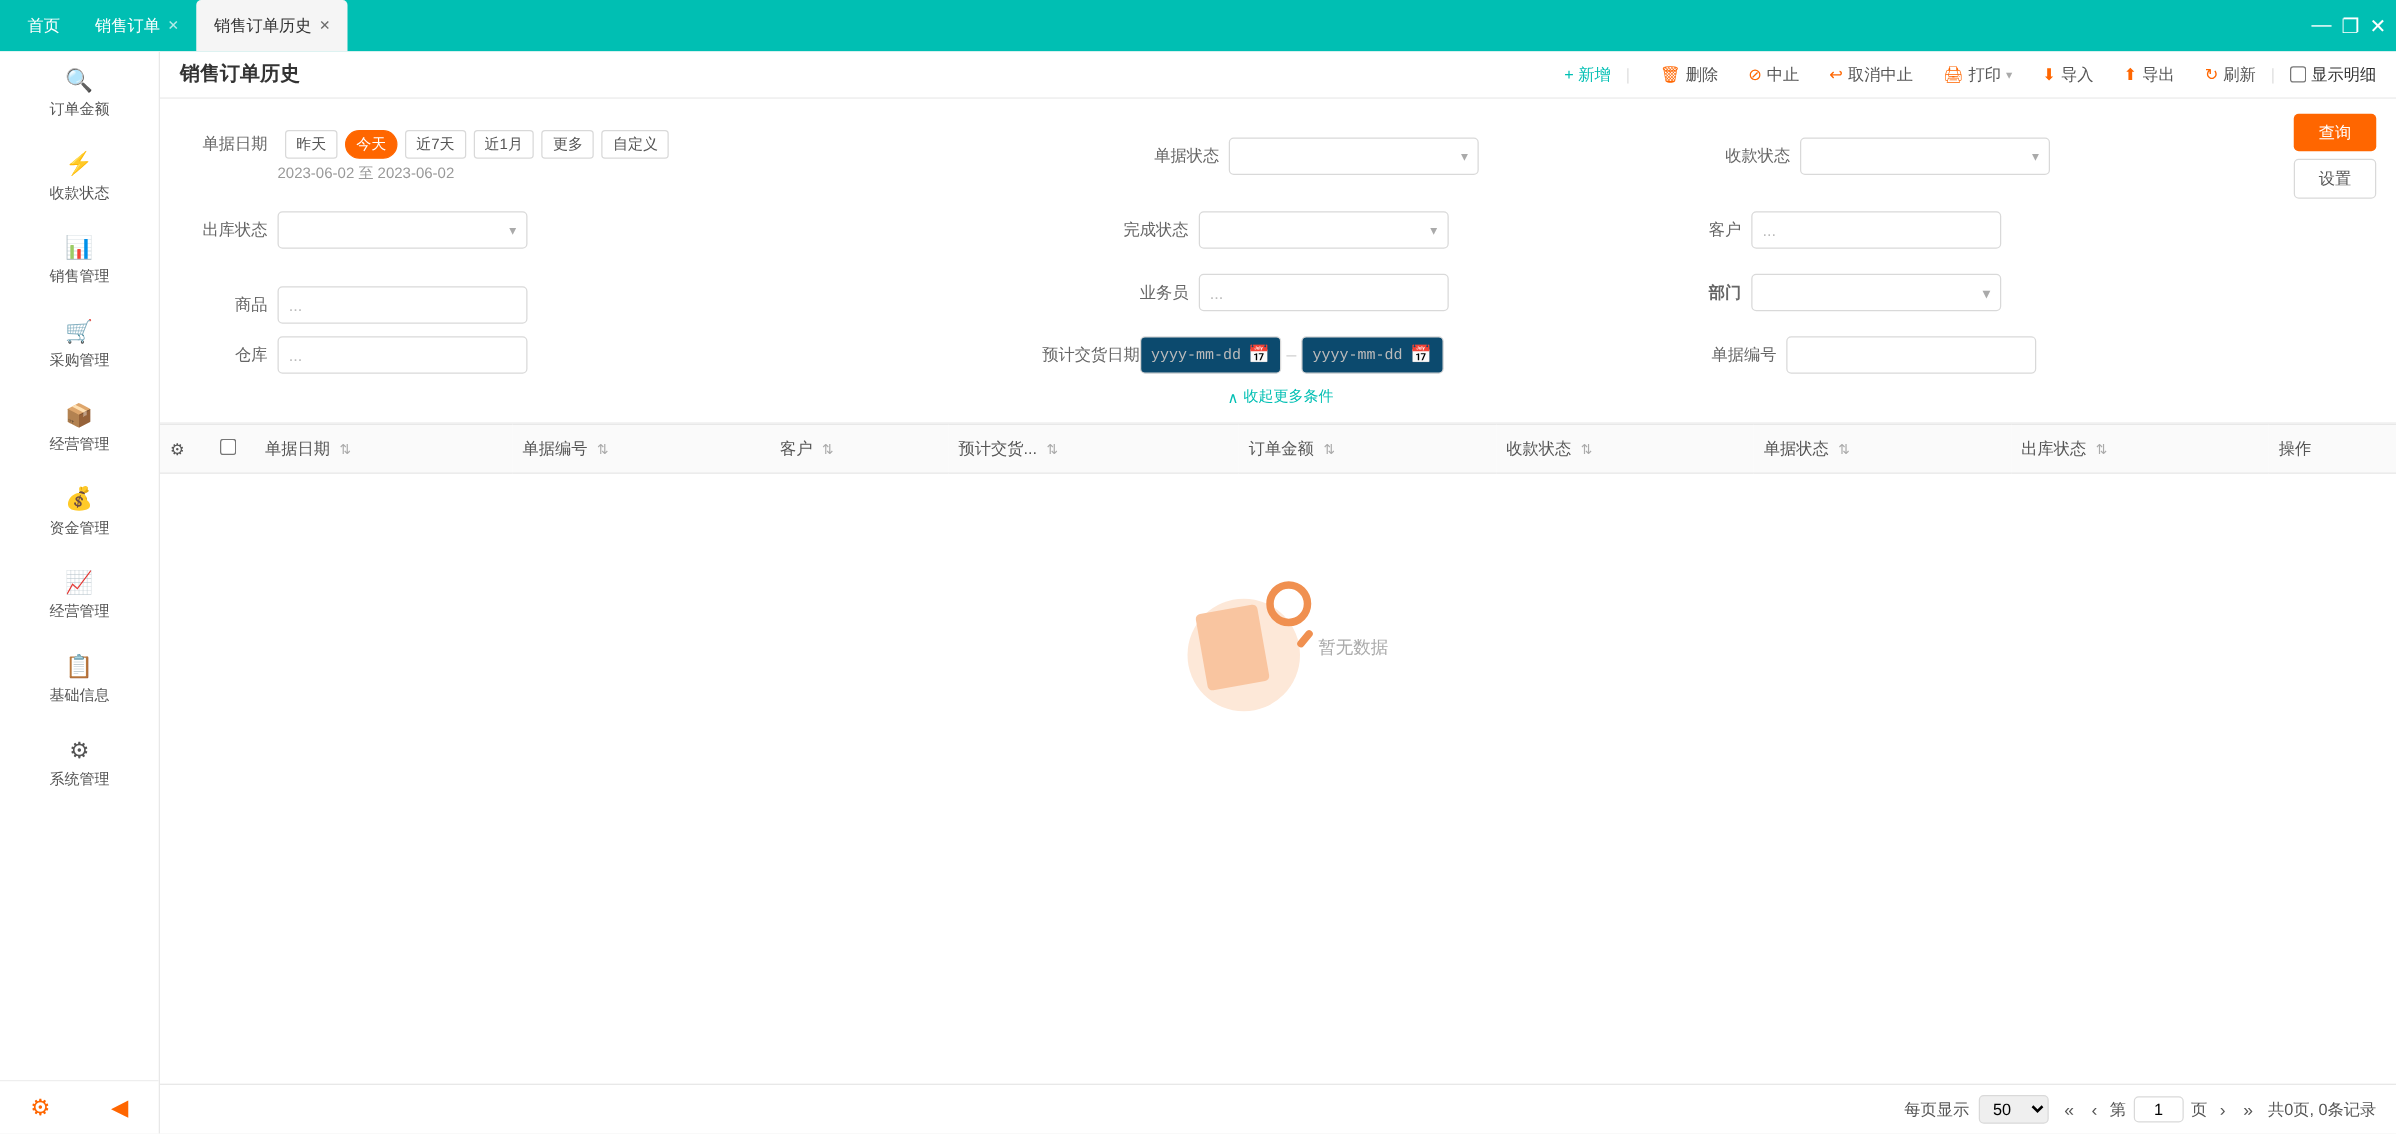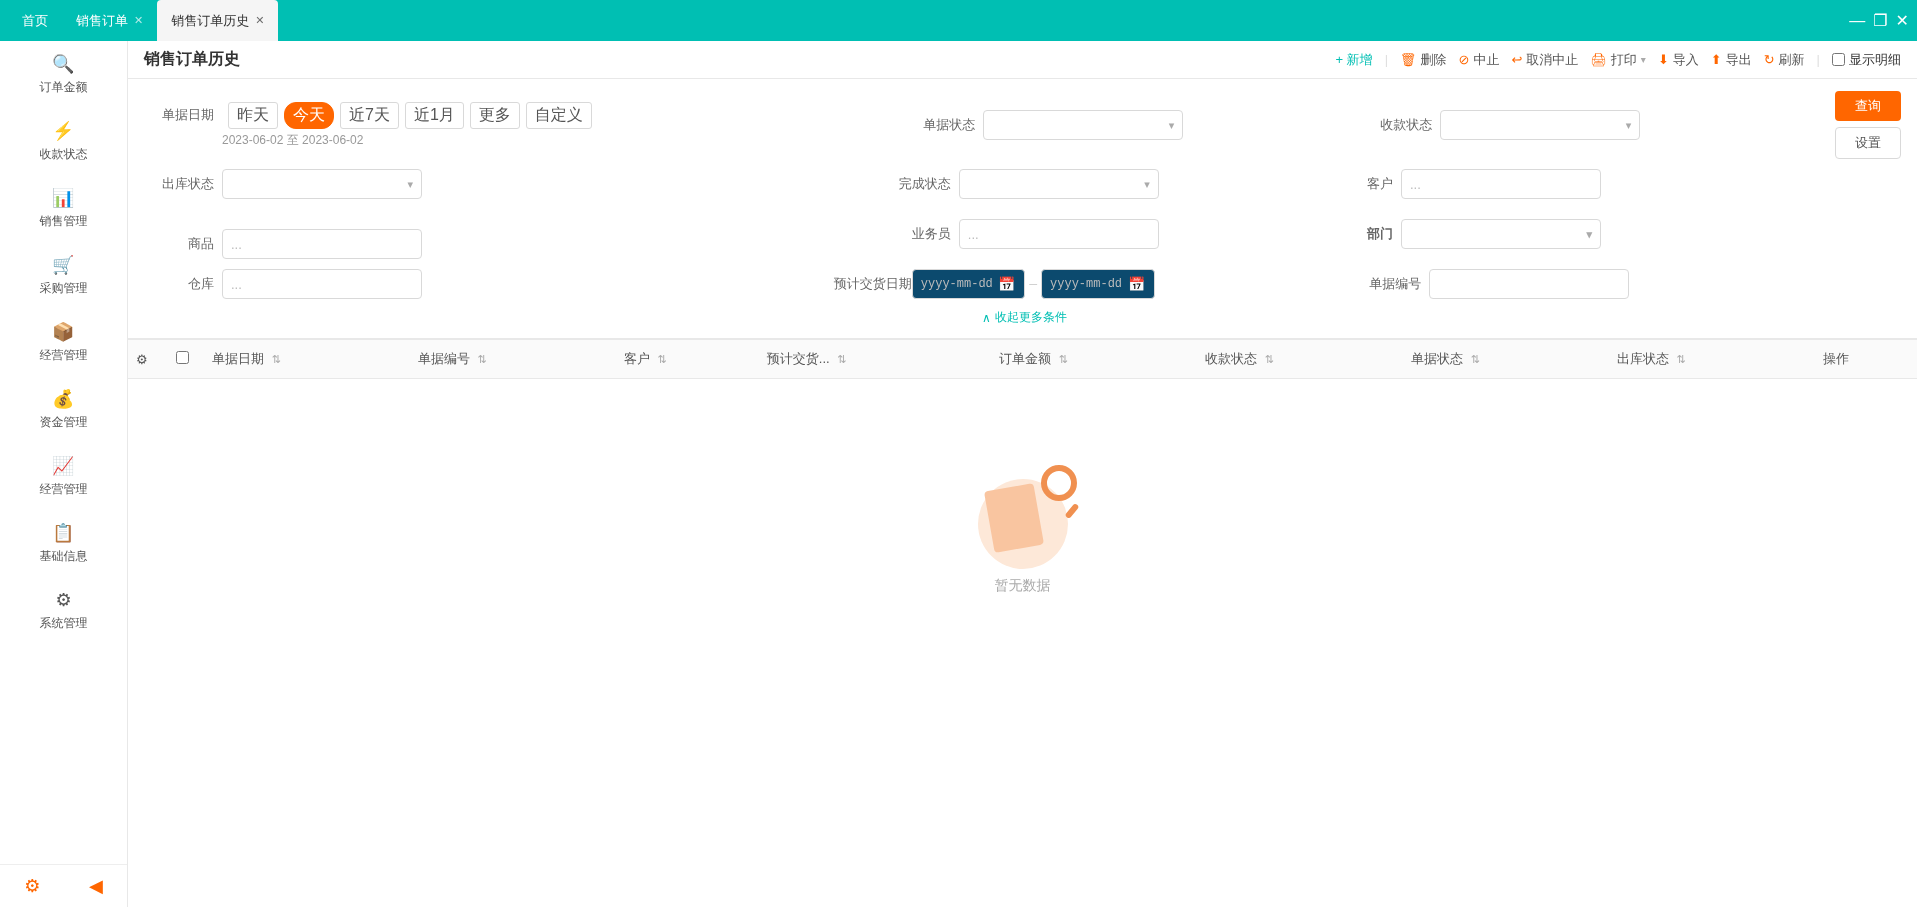--- a/index.html
+++ b/index.html
@@ -24,50 +24,50 @@
     .sidebar-bottom { margin-top: auto; display: flex; align-items: center; justify-content: space-around; padding: 10px 0; border-top: 1px solid #eee; }
     .sidebar-bottom .icon-btn { font-size: 18px; color: #f60; cursor: pointer; }
 
     
     .content { flex: 1; display: flex; flex-direction: column; overflow: hidden; }
 
     
     .page-header { background: #fff; padding: 8px 16px; display: flex; align-items: center; justify-content: space-between; border-bottom: 1px solid #e8e8e8; flex-shrink: 0; }
     .page-title { font-size: 16px; font-weight: bold; color: #333; }
     .toolbar { display: flex; align-items: center; gap: 12px; }
-    .tool-btn { display: flex; align-items: center; gap: 4px; color: #555; cursor: pointer; font-size: 13px; }
+    .tool-btn { display: flex; align-items: center; gap: 4px; color: #555; cursor: pointer; font-size: 13px; margin-left: 12px; }
     .tool-btn.new { color: #00bfb3; }
     .show-detail { display: flex; align-items: center; gap: 4px; }
     .show-detail input[type=checkbox] { cursor: pointer; }
 
     
     .filter-area { background: #fff; padding: 12px 16px; border-bottom: 1px solid #e8e8e8; flex-shrink: 0; }
     .filter-row { display: flex; align-items: center; gap: 0; margin-bottom: 10px; }
     .filter-item { display: flex; align-items: center; flex: 1; }
     .filter-label { color: #666; width: 70px; text-align: right; margin-right: 8px; white-space: nowrap; flex-shrink: 0; }
     .date-group { display: flex; align-items: center; gap: 6px; }
-    .date-btn { padding: 2px 8px; border-radius: 3px; cursor: pointer; font-size: 16px; color: #555; border: 1px solid #d9d9d9; background: #fff; }
+    .date-btn { padding: 2px 8px; border-radius: 3px; cursor: pointer; font-size: 12px; color: #555; border: 1px solid #d9d9d9; background: #fff; }
     .date-btn.active { background: #f60; color: #fff; border-color: #f60; border-radius: 12px; }
     .date-range { font-size: 12px; color: #999; margin-top: 2px; }
     .filter-select-box { position: relative; display: inline-flex; align-items: center; border: 1px solid #d9d9d9; border-radius: 4px; height: 30px; padding: 0 8px; background: #fff; min-width: 160px; justify-content: space-between; cursor: pointer; }
     .filter-select-box .arrow { color: #aaa; font-size: 11px; margin-left: 8px; }
     .date-input-box { border: 1px solid #d9d9d9; border-radius: 4px; height: 30px; padding: 0 8px; display: inline-flex; align-items: center; color: #bbb; font-size: 13px; background: #0c4a6e; cursor: pointer; gap: 6px; }
     .date-input-box .cal-icon { color: #f60; font-size: 14px; }
     .collapse-row { display: flex; align-items: center; justify-content: center; color: #00bfb3; cursor: pointer; font-size: 12px; margin-top: 2px; }
     .collapse-row span { margin-left: 4px; }
 
     
     .table-area { flex: 1; background: #fff; overflow: auto; }
     .data-table { width: 100%; border-collapse: collapse; }
     .data-table th { background: #fafafa; border-bottom: 1px solid #e8e8e8; border-top: 1px solid #e8e8e8; padding: 10px 8px; text-align: left; font-size: 13px; font-weight: normal; color: #555; white-space: nowrap; }
     .data-table th .sort-icon { color: #aaa; margin-left: 4px; font-size: 11px; }
     .data-table td { border-bottom: 1px solid #f0f0f0; padding: 10px 8px; font-size: 13px; }
     .table-settings-col { width: 40px; }
     .table-check-col { width: 36px; }
-    .empty-area { display: flex; flex-direction: column; align-items: center; justify-content: center; padding: 80px 0; }
+    .empty-area { display: flex; align-items: center; justify-content: center; padding: 80px 0; }
 
     
     .table-footer { background: #fff; border-top: 1px solid #e8e8e8; padding: 8px 16px; display: flex; align-items: center; justify-content: flex-end; gap: 8px; flex-shrink: 0; font-size: 13px; color: #555; }
     .page-size-select { border: 1px solid #d9d9d9; border-radius: 4px; padding: 2px 6px; font-size: 13px; cursor: pointer; }
     .page-nav { display: flex; align-items: center; gap: 6px; }
     .page-nav .nav-btn { cursor: pointer; color: #555; font-size: 14px; padding: 2px 4px; }
     .page-input { border: 1px solid #d9d9d9; border-radius: 4px; width: 40px; text-align: center; padding: 2px; font-size: 13px; }
     .query-btn { background: #f60; color: #fff; border: none; border-radius: 4px; padding: 6px 20px; cursor: pointer; font-size: 13px; }
     .settings-btn { background: #fff; color: #555; border: 1px solid #d9d9d9; border-radius: 4px; padding: 6px 16px; cursor: pointer; font-size: 13px; margin-top: 4px; }
     .btn-group { display: flex; flex-direction: column; gap: 2px; }
@@ -365,15 +365,33 @@
                   <div style="width:6px;height:16px;background:#f09050;position:absolute;top:44px;right:8px;transform:rotate(40deg);border-radius:3px;"></div>
                 </div>
                 <span style="color:#aaa;font-size:14px;">暂无数据</span>
               </div>
             </td>
           </tr>
         </tbody>
       </table>
     </div>
 
+    <div class="table-footer">
+      <span>每页显示</span>
+      <select class="page-size-select">
+        <option value="20">20</option>
+        <option value="50" selected="">50</option>
+        <option value="100">100</option>
+      </select>
+      <div class="page-nav">
+        <span class="nav-btn">«</span>
+        <span class="nav-btn">‹</span>
+        <span>第</span>
+        <input class="page-input" type="text" value="1" style="">
+        <span>页</span>
+        <span class="nav-btn">›</span>
+        <span class="nav-btn">»</span>
+      </div>
+      <span>共0页, 0条记录</span>
+    </div>
 
   </div>
 </div>
 
 </body></html>

